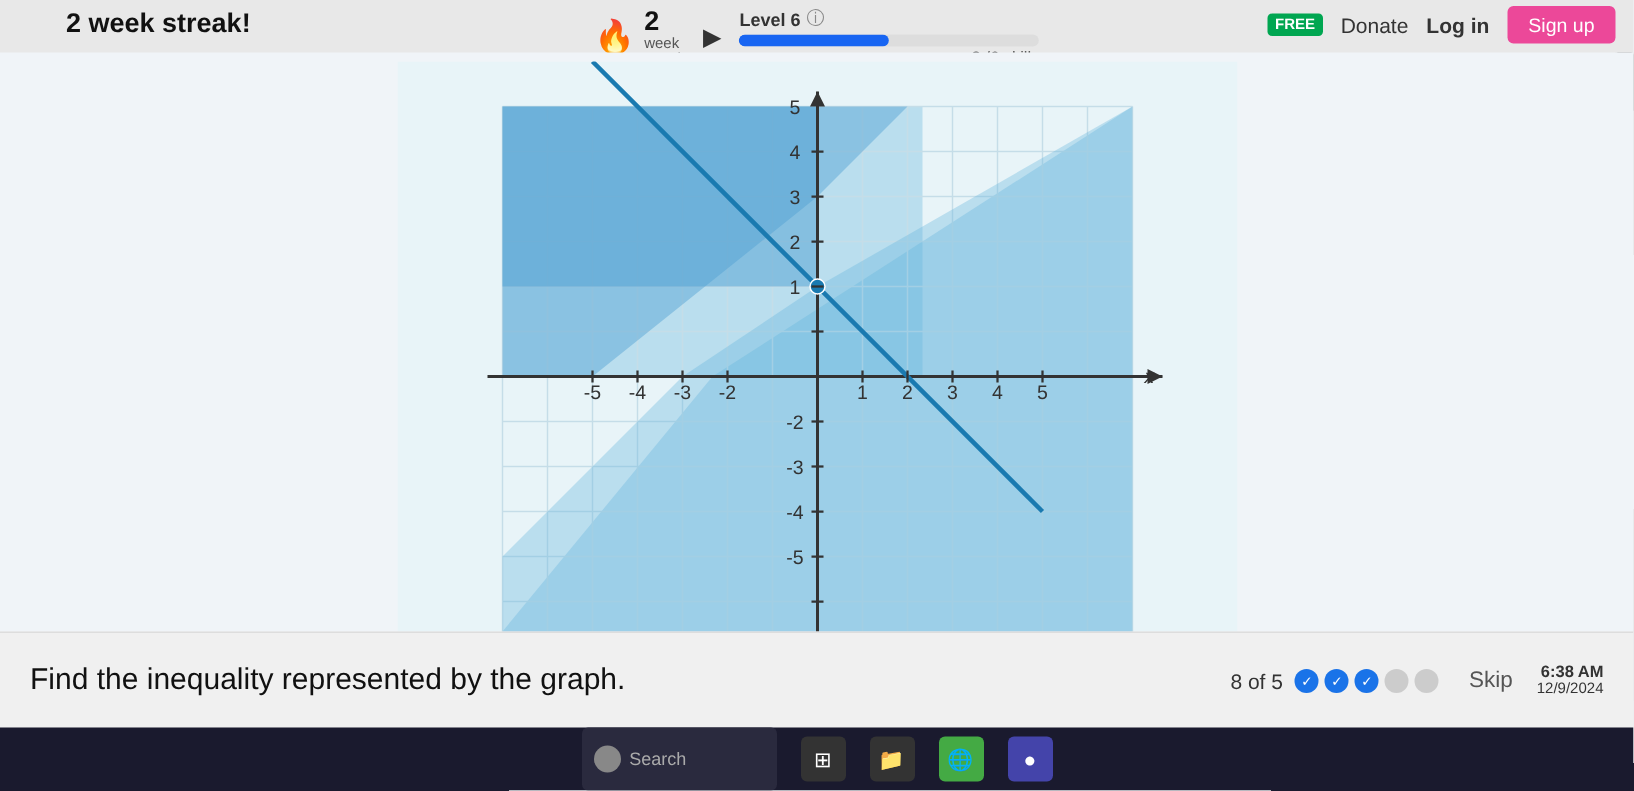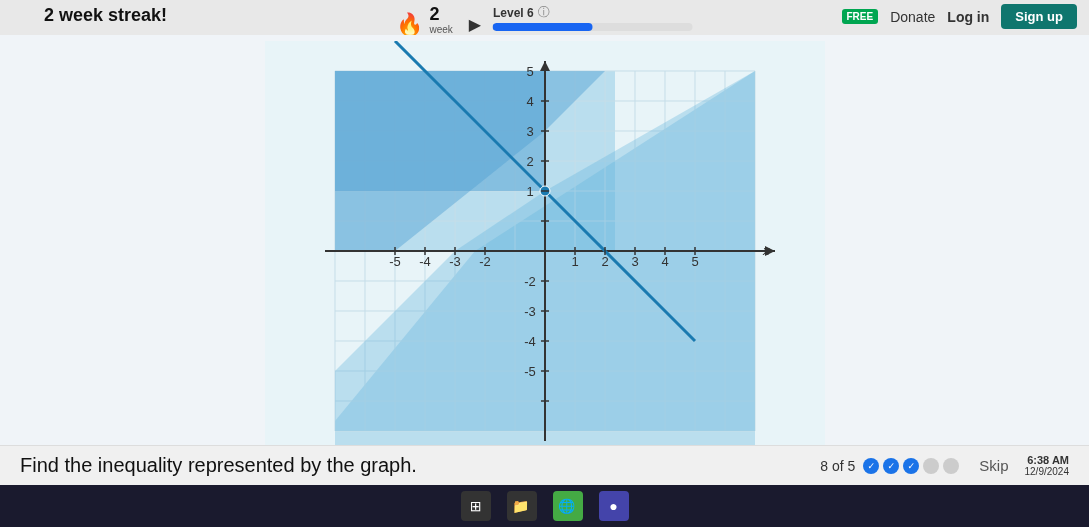--- a/index.html
+++ b/index.html
@@ -29,24 +29,24 @@
       font-size: 14px;
       cursor: pointer;
     }
     .topbar-login {
       color: #333;
       font-size: 14px;
       cursor: pointer;
       font-weight: bold;
     }
     .topbar-signup {
-      background: #0f766e;
+      background: #ec4899;
       color: white;
       font-size: 13px;
-      font-weight: 700;
+      font-weight: 400;
       padding: 5px 14px;
       border-radius: 4px;
       cursor: pointer;
       border: none;
     }
     .topbar-free {
       background: #00a651;
       color: white;
       font-size: 10px;
       font-weight: bold;
@@ -272,21 +272,21 @@
       height: 40px;
       background: #999;
       border-radius: 2px;
     }
 
     .bottom-bar {
       position: absolute;
       bottom: 42px;
       left: 0;
       right: 0;
-      height: 40px;
+      height: 64px;
       background: #f0f0f0;
       border-top: 1px solid #ddd;
       display: flex;
       align-items: center;
       padding: 0 20px;
     }
 
     .search-bar {
       position: absolute;
       bottom: 0;
@@ -483,20 +483,24 @@
     <button class="skip-btn">Skip</button>
   </div>
 
   <div style="margin-left:16px;text-align:right">
     <div class="tray-time" style="font-size:11px;font-weight:600">6:38 AM</div>
     <div class="tray-time">12/9/2024</div>
   </div>
 </div>
 
 <div class="taskbar">
+  <div class="search-bar" style="position:relative;width:130px;background:#2a2a3e;border-radius:4px;display:flex;align-items:center;padding:4px 8px;gap:6px">
+    <div class="search-circle" style="width:18px;height:18px;border-radius:50%;background:#888;flex-shrink:0"></div>
+    <span class="search-text">Search</span>
+  </div>
   <div class="taskbar-btn">
     <span style="font-size:14px">⊞</span>
   </div>
   <div class="taskbar-btn">
     <span style="font-size:14px">📁</span>
   </div>
   <div class="taskbar-btn" style="background:#4a4">
     <span style="font-size:14px">🌐</span>
   </div>
   <div class="taskbar-btn" style="background:#44a">

